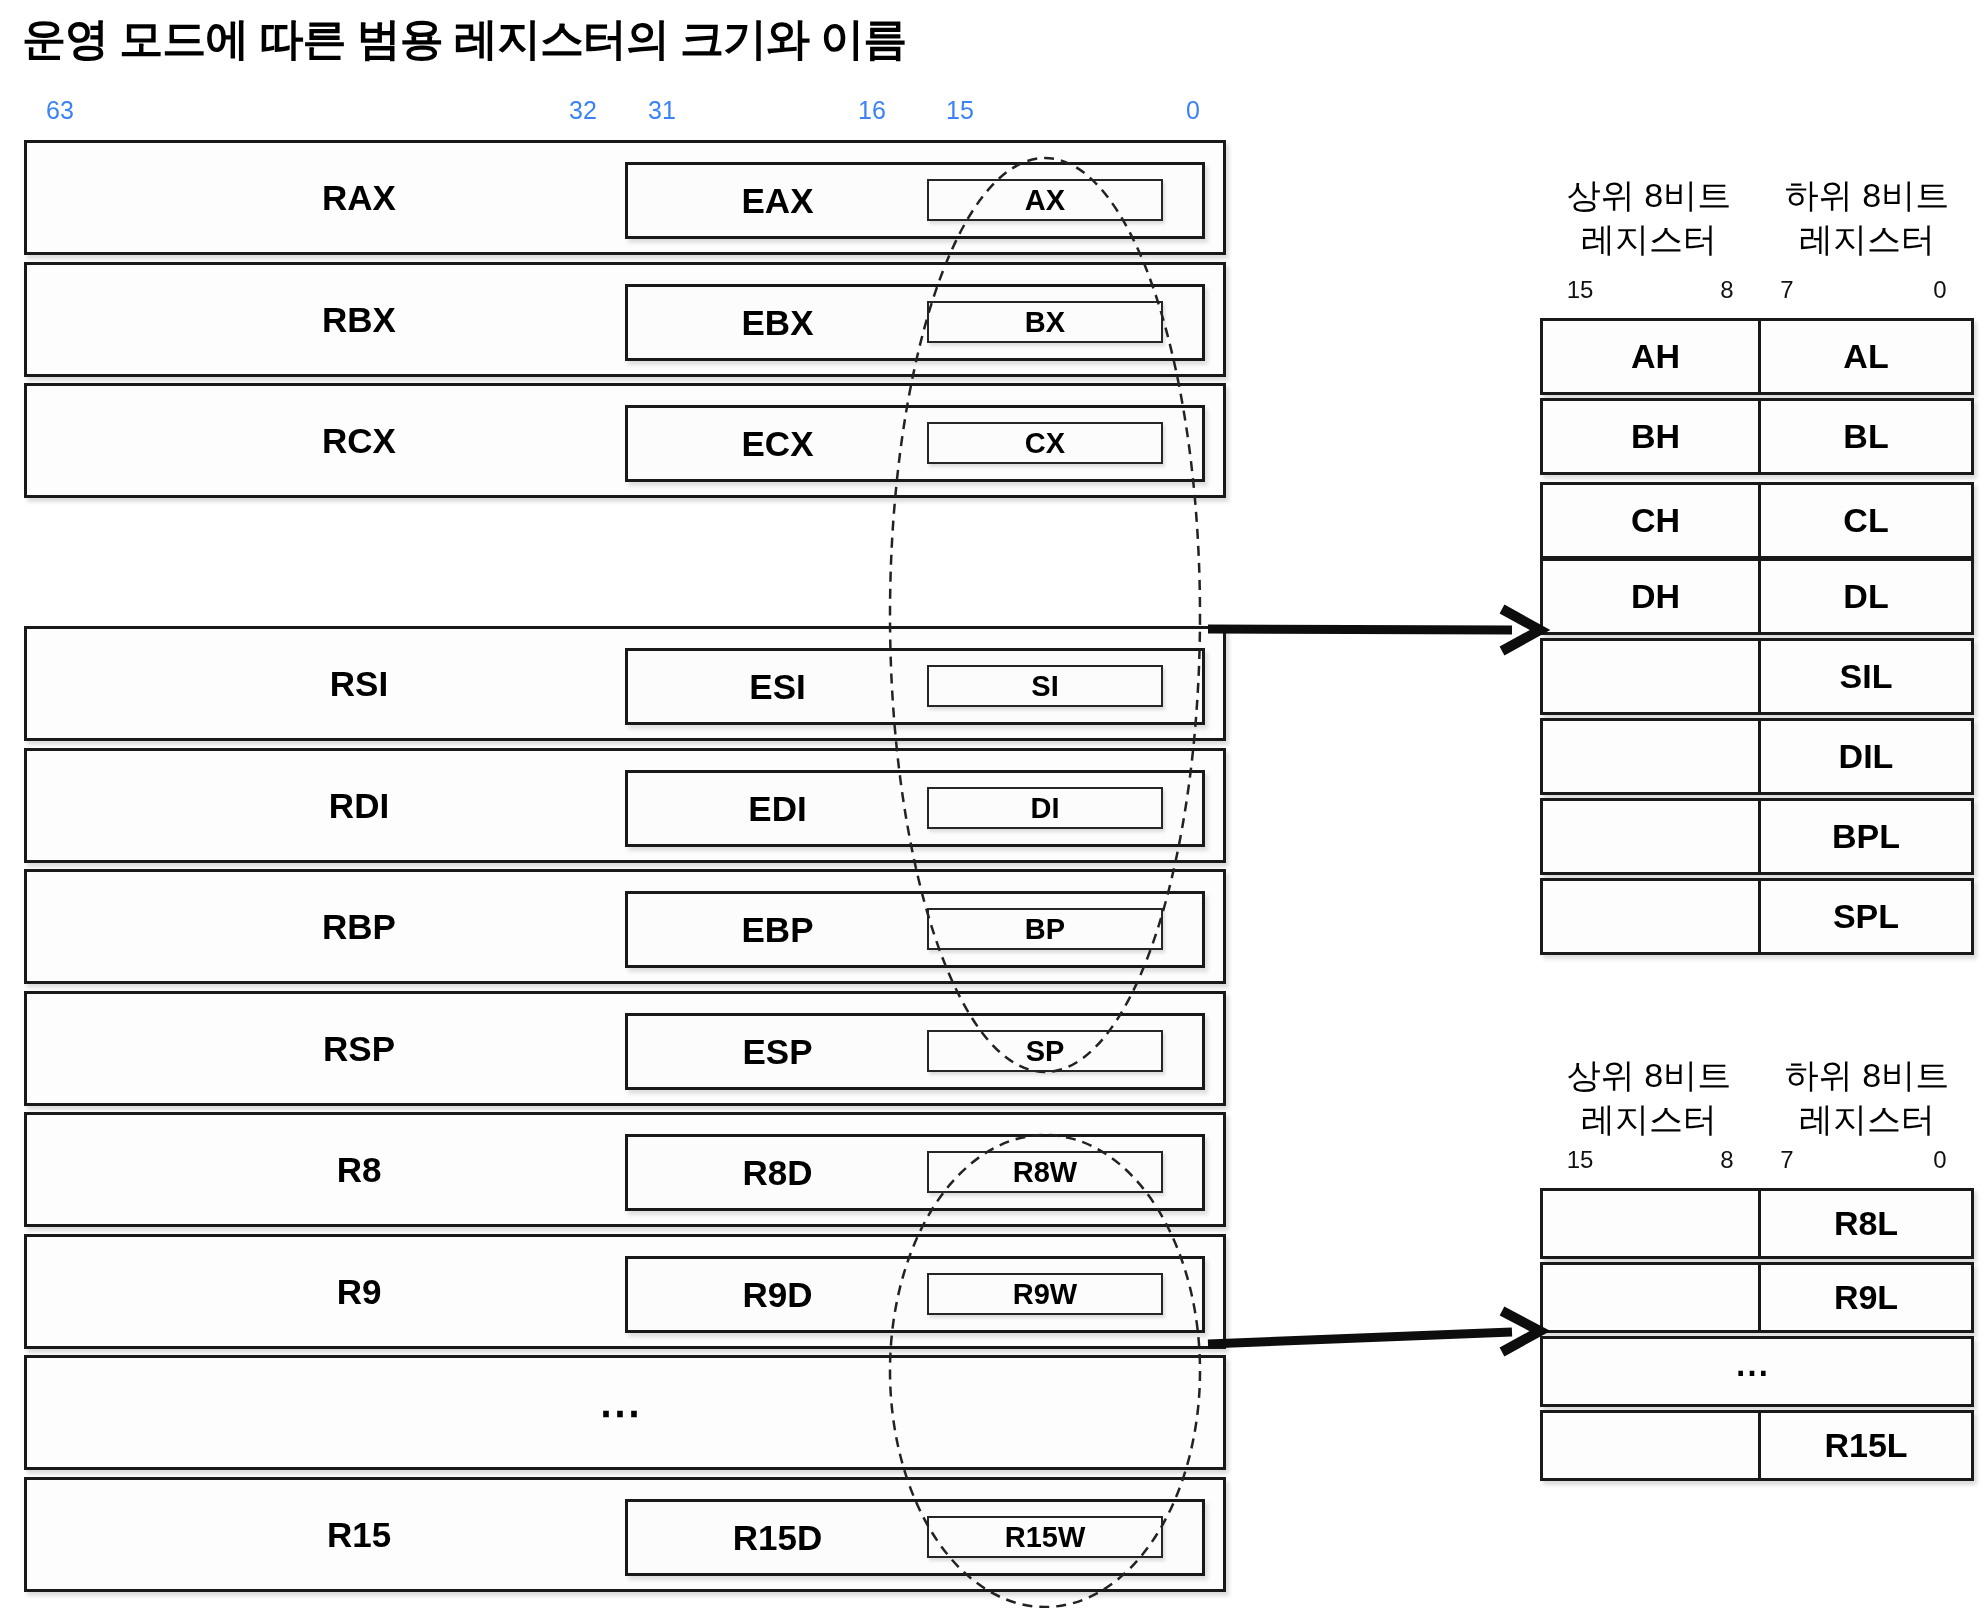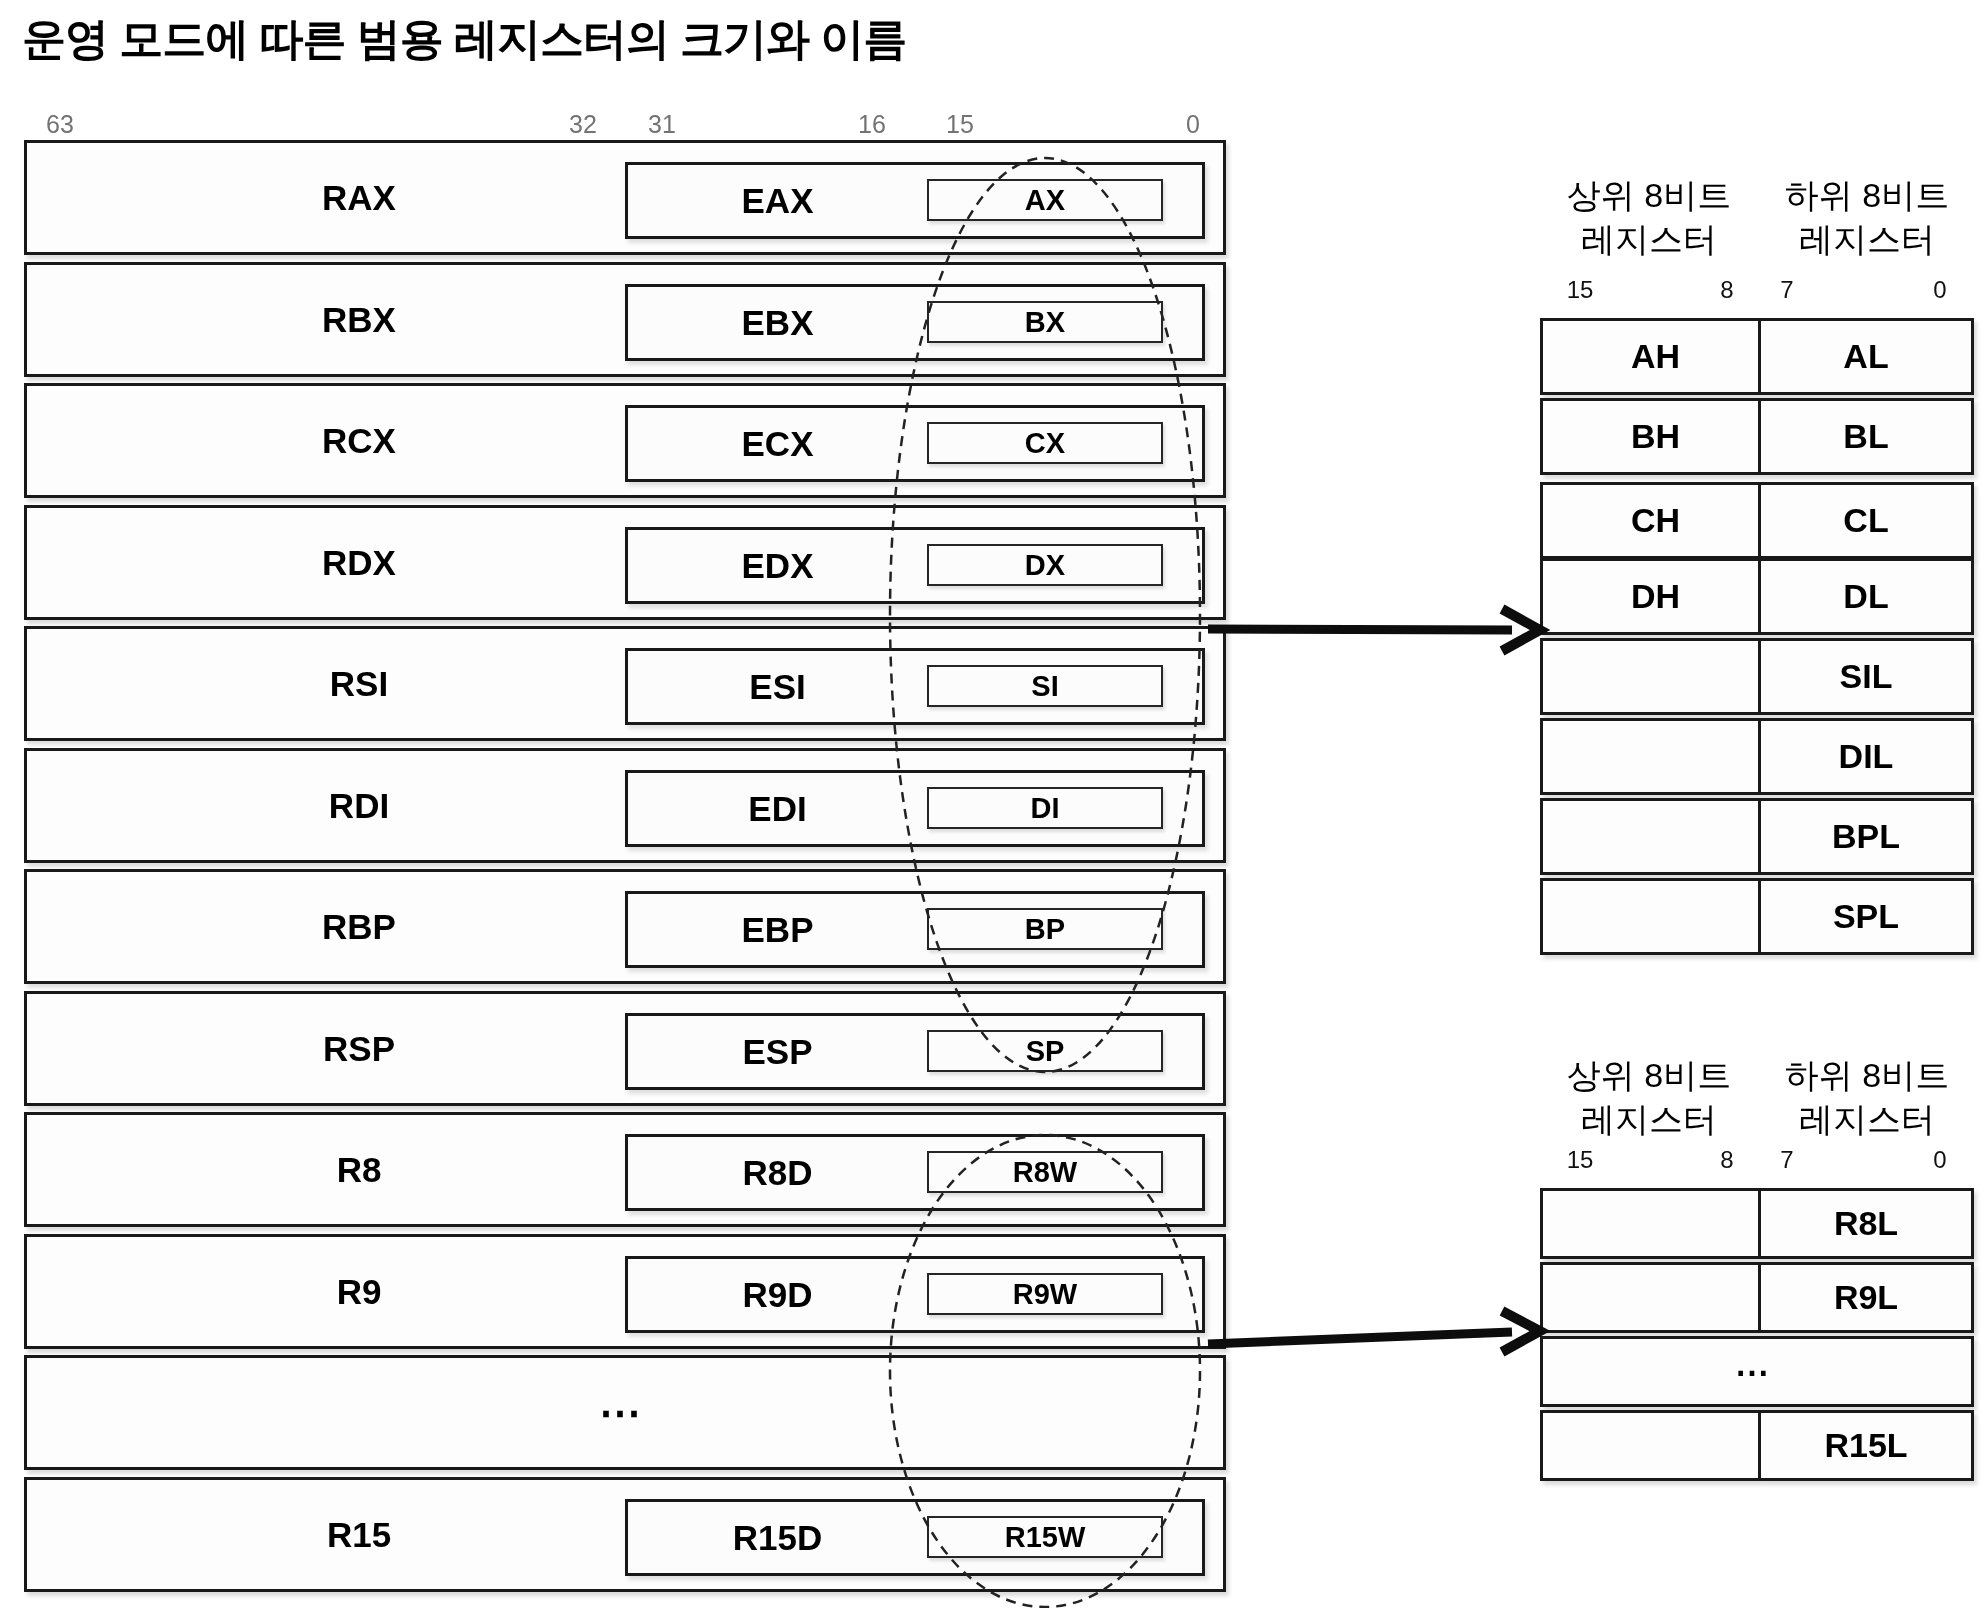--- a/index.html
+++ b/index.html
@@ -7,22 +7,22 @@
   .canvas{
     position:relative;width:1988px;height:1608px;background:#ffffff;
     font-family:"Liberation Sans", sans-serif;color:#000;overflow:hidden;
   }
   .title{
     position:absolute;left:22px;top:10px;font-size:44px;font-weight:700;
     letter-spacing:-1px;white-space:nowrap;
   }
   
   .bitlabel{
-    position:absolute;top:110px;transform:translateX(-50%);
-    font-size:25px;color:#737373;
+    position:absolute;top:96px;transform:translateX(-50%);
+    font-size:25px;color:#3b82f6;
   }
   .bl-63{left:60px;}  .bl-32{left:583px;} .bl-31{left:662px;}
   .bl-16{left:872px;} .bl-15{left:960px;} .bl-0{left:1193px;}
 
   
   .reg-row{
     position:absolute;left:24px;width:1202px;height:115px;
     border:3px solid #191919;background:#fdfdfd;
     box-shadow:3px 4px 4px rgba(0,0,0,0.14);
   }
@@ -113,27 +113,20 @@
     <div class="r32-box">
       <div class="r32-label">EBX</div>
       <div class="r16-box">BX</div>
     </div>
   </div>
   <div class="reg-row" style="top:383px">
     <div class="r64-label">RCX</div>
     <div class="r32-box">
       <div class="r32-label">ECX</div>
       <div class="r16-box">CX</div>
-    </div>
-  </div>
-  <div class="reg-row" style="top:505px">
-    <div class="r64-label">RDX</div>
-    <div class="r32-box">
-      <div class="r32-label">EDX</div>
-      <div class="r16-box">DX</div>
     </div>
   </div>
   <div class="reg-row" style="top:626px">
     <div class="r64-label">RSI</div>
     <div class="r32-box">
       <div class="r32-label">ESI</div>
       <div class="r16-box">SI</div>
     </div>
   </div>
   <div class="reg-row" style="top:748px">

